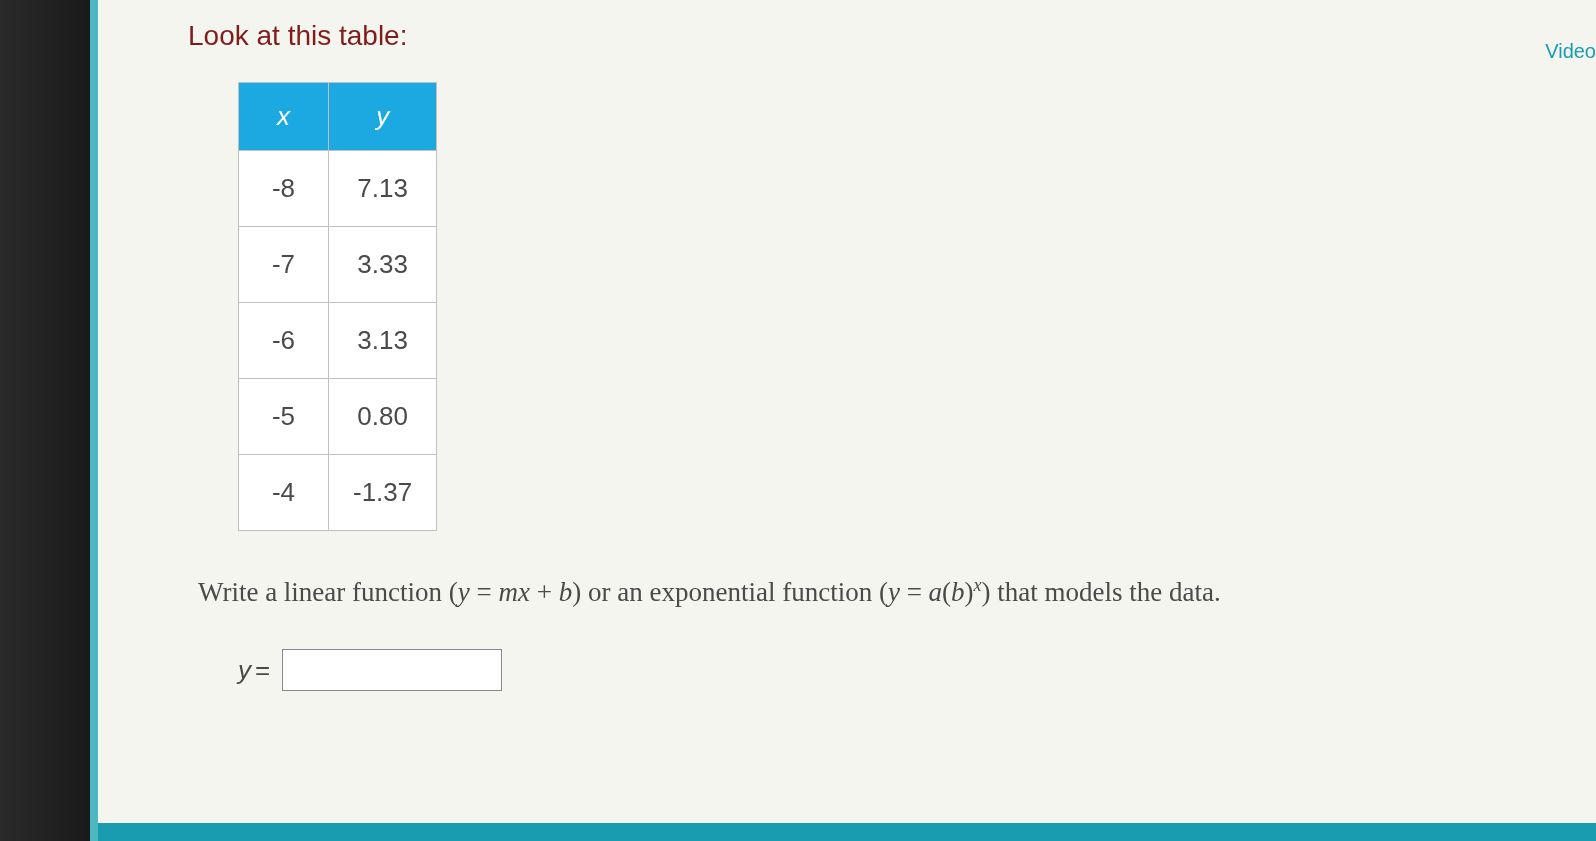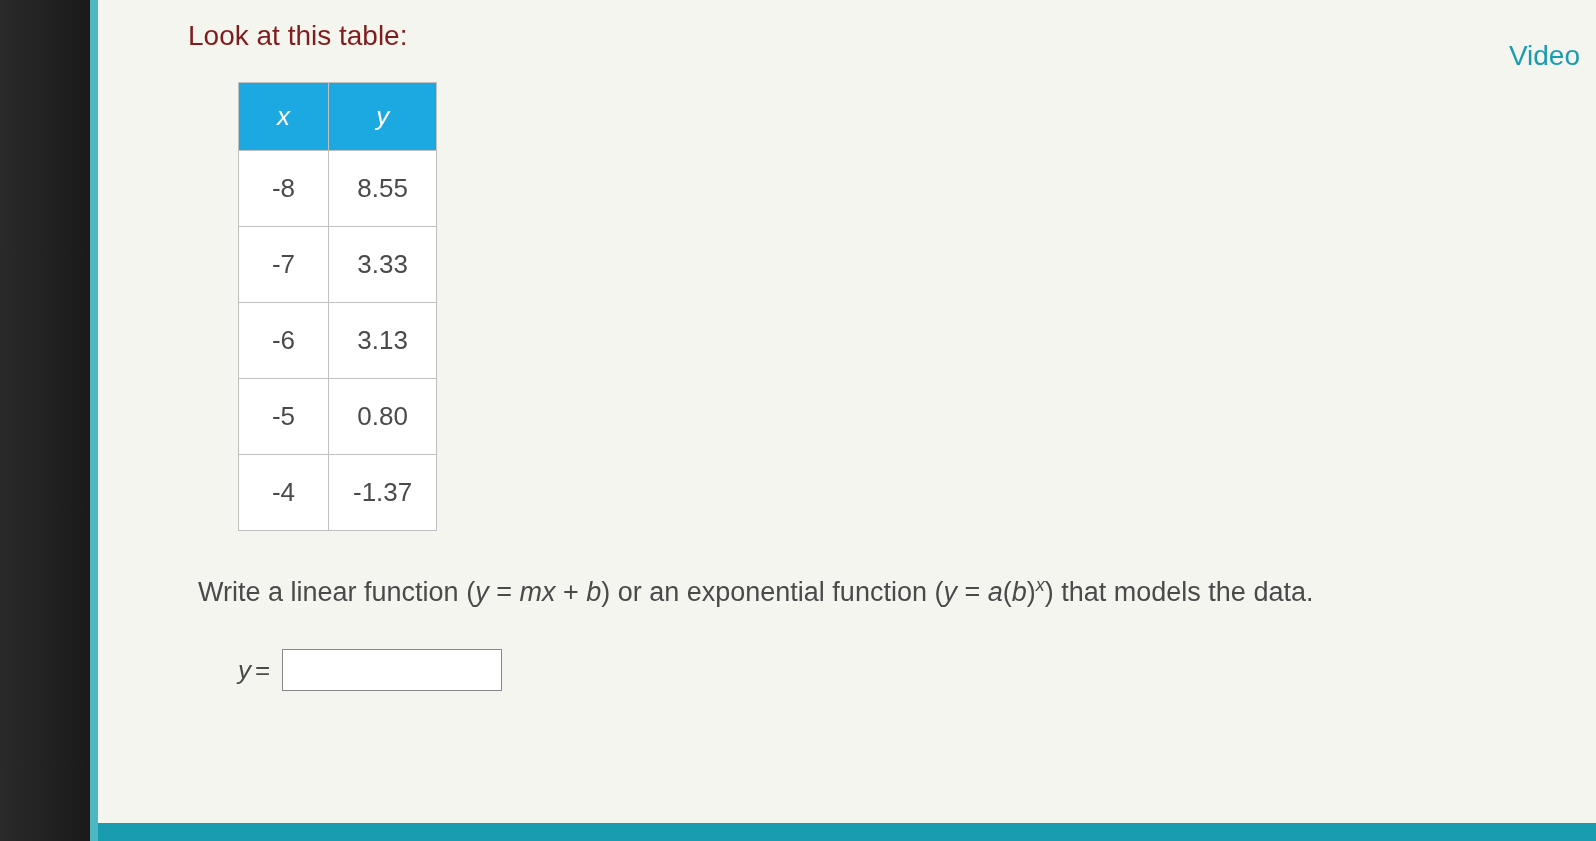--- a/index.html
+++ b/index.html
@@ -40,22 +40,22 @@
     }
     .prompt-text {
       font-size: 28px;
       color: #7f1d1d;
       margin-bottom: 30px;
       margin-left: -10px;
     }
     .video-link {
       position: absolute;
       top: 40px;
-      right: 16px;
-      font-size: 28px;
+      right: 0;
+      font-size: 20px;
       color: #1a9cb0;
       cursor: pointer;
     }
     .data-table {
       border-collapse: collapse;
       margin-left: 40px;
       margin-bottom: 40px;
     }
     .data-table th {
       background: #1ca8e0;
@@ -76,20 +76,21 @@
       border: 1px solid #c0c0c0;
       text-align: center;
       min-width: 90px;
     }
     .question-text {
       font-size: 27px;
       color: #4a4a4a;
       line-height: 1.6;
       margin-bottom: 35px;
       max-width: 1300px;
+      font-family: Liberation Serif, serif;
     }
     .question-text .ital {
       font-style: italic;
     }
     .question-text .sup {
       font-style: italic;
       vertical-align: super;
       font-size: 18px;
     }
     .answer-row {
@@ -141,21 +142,21 @@
     <table class="data-table">
       <thead>
         <tr>
           <th>x</th>
           <th>y</th>
         </tr>
       </thead>
       <tbody>
         <tr>
           <td>-8</td>
-          <td>8.55</td>
+          <td>7.13</td>
         </tr>
         <tr>
           <td>-7</td>
           <td>3.33</td>
         </tr>
         <tr>
           <td>-6</td>
           <td>3.13</td>
         </tr>
         <tr>

